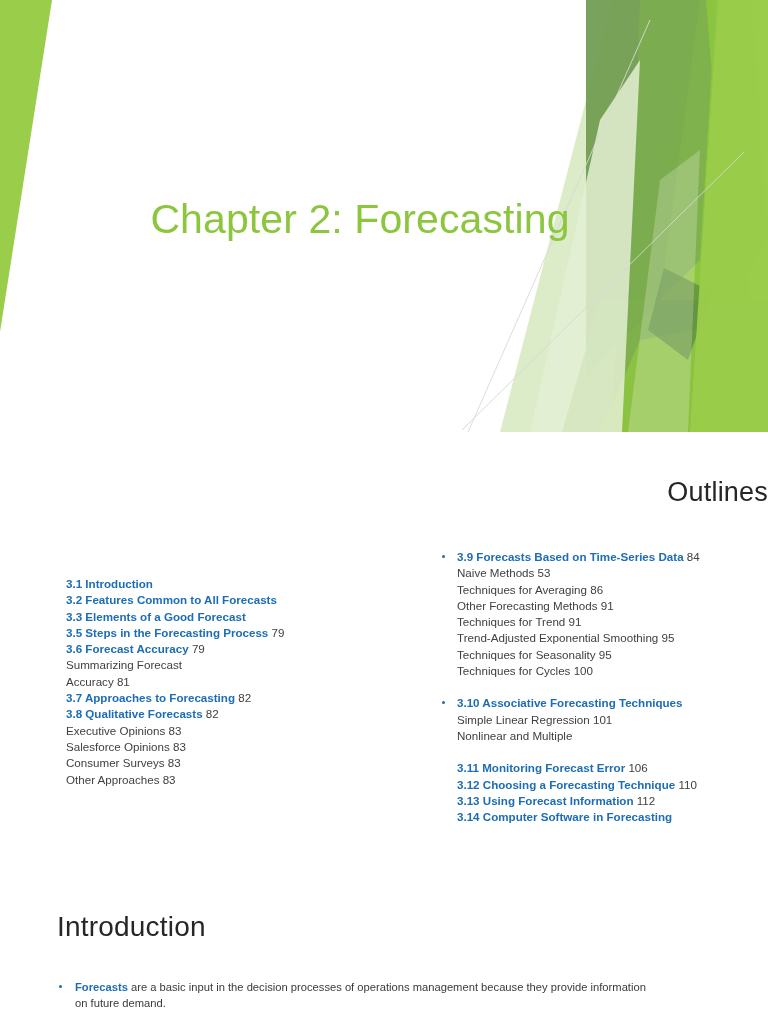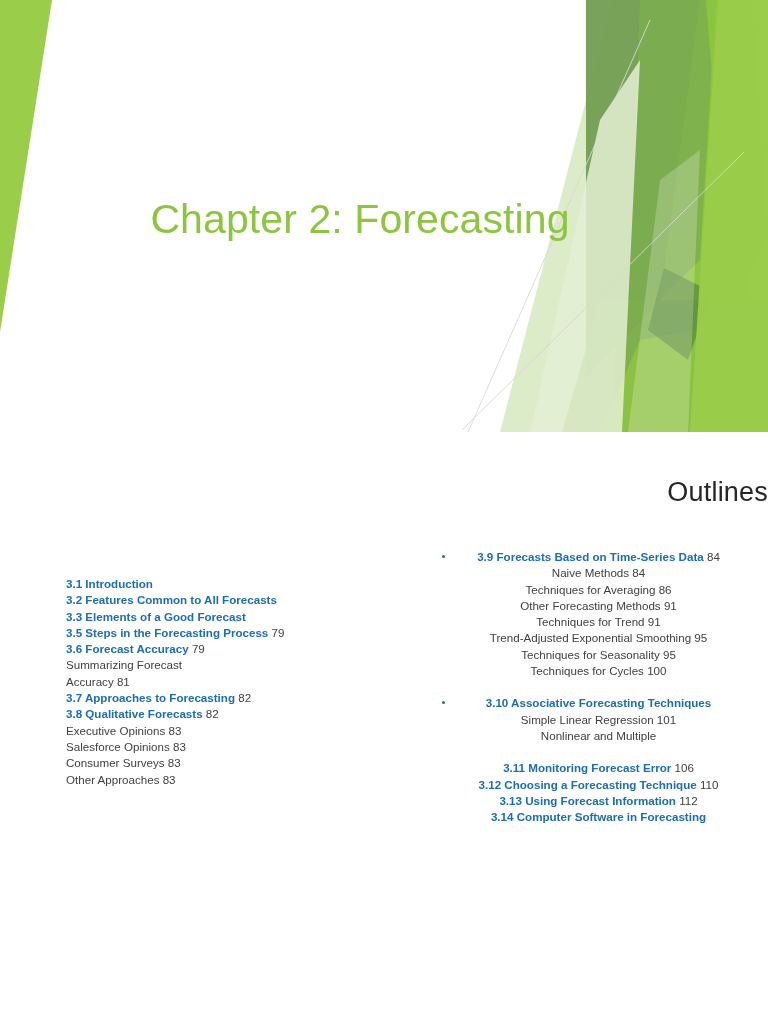--- a/index.html
+++ b/index.html
@@ -50,21 +50,21 @@
     position:absolute; left:440px; top:549px; width:300px;
     font-size:11.6px; line-height:16.3px; color:#404040;
   }
 
   .hdr { color:#1C6DB5; font-weight:bold; }
   .pg  { color:#404040; font-weight:normal; }
   .sub { color:#404040; font-weight:normal; }
 
   .line { white-space:nowrap; }
 
-  .bullet-group { position:relative; padding-left:17px;text-align:center; }
+  .bullet-group { position:relative; padding-left:17px; }
   .bullet-group > .dot {
     position:absolute; left:2px; top:5.5px;
     width:3px; height:3px; background:#1C6DB5; border-radius:50%;
   }
   .grp-gap { height:16px; }
 
   
   .slide-intro {
     position:absolute; left:0; top:882px; width:768px; height:142px;
     background:#ffffff;
@@ -140,21 +140,21 @@
       <div class="line"><span class="hdr">3.8 Qualitative Forecasts</span><span class="pg"> 82</span></div>
       <div class="line"><span class="sub">Executive Opinions 83</span></div>
       <div class="line"><span class="sub">Salesforce Opinions 83</span></div>
       <div class="line"><span class="sub">Consumer Surveys 83</span></div>
       <div class="line"><span class="sub">Other Approaches 83</span></div>
     </div>
   <div class="col-right" id="col-right">
       <div class="bullet-group">
         <span class="dot"></span>
         <div class="line"><span class="hdr">3.9 Forecasts Based on Time-Series Data</span><span class="pg"> 84</span></div>
-        <div class="line"><span class="sub">Naive Methods 84</span></div>
+        <div class="line"><span class="sub">Naive Methods 53</span></div>
         <div class="line"><span class="sub">Techniques for Averaging 86</span></div>
         <div class="line"><span class="sub">Other Forecasting Methods 91</span></div>
         <div class="line"><span class="sub">Techniques for Trend 91</span></div>
         <div class="line"><span class="sub">Trend-Adjusted Exponential Smoothing 95</span></div>
         <div class="line"><span class="sub">Techniques for Seasonality 95</span></div>
         <div class="line"><span class="sub">Techniques for Cycles 100</span></div>
       </div>
       <div class="grp-gap"></div>
       <div class="bullet-group">
         <span class="dot"></span>
@@ -166,15 +166,19 @@
       <div class="bullet-group">
         <div class="line"><span class="hdr">3.11 Monitoring Forecast Error</span><span class="pg"> 106</span></div>
         <div class="line"><span class="hdr">3.12 Choosing a Forecasting Technique</span><span class="pg"> 110</span></div>
         <div class="line"><span class="hdr">3.13 Using Forecast Information</span><span class="pg"> 112</span></div>
         <div class="line"><span class="hdr">3.14 Computer Software in Forecasting</span></div>
       </div>
     </div>
 
   <section class="slide-intro"></section>
 
+  <h2 class="intro-heading">Introduction</h2>
 
+  <div class="intro-body">
+    <span class="dot2"></span><span class="kw">Forecasts</span><span> are a basic input in the decision processes of operations management because they provide information on future demand.</span>
+  </div>
 
 </div>
 
 </body></html>

